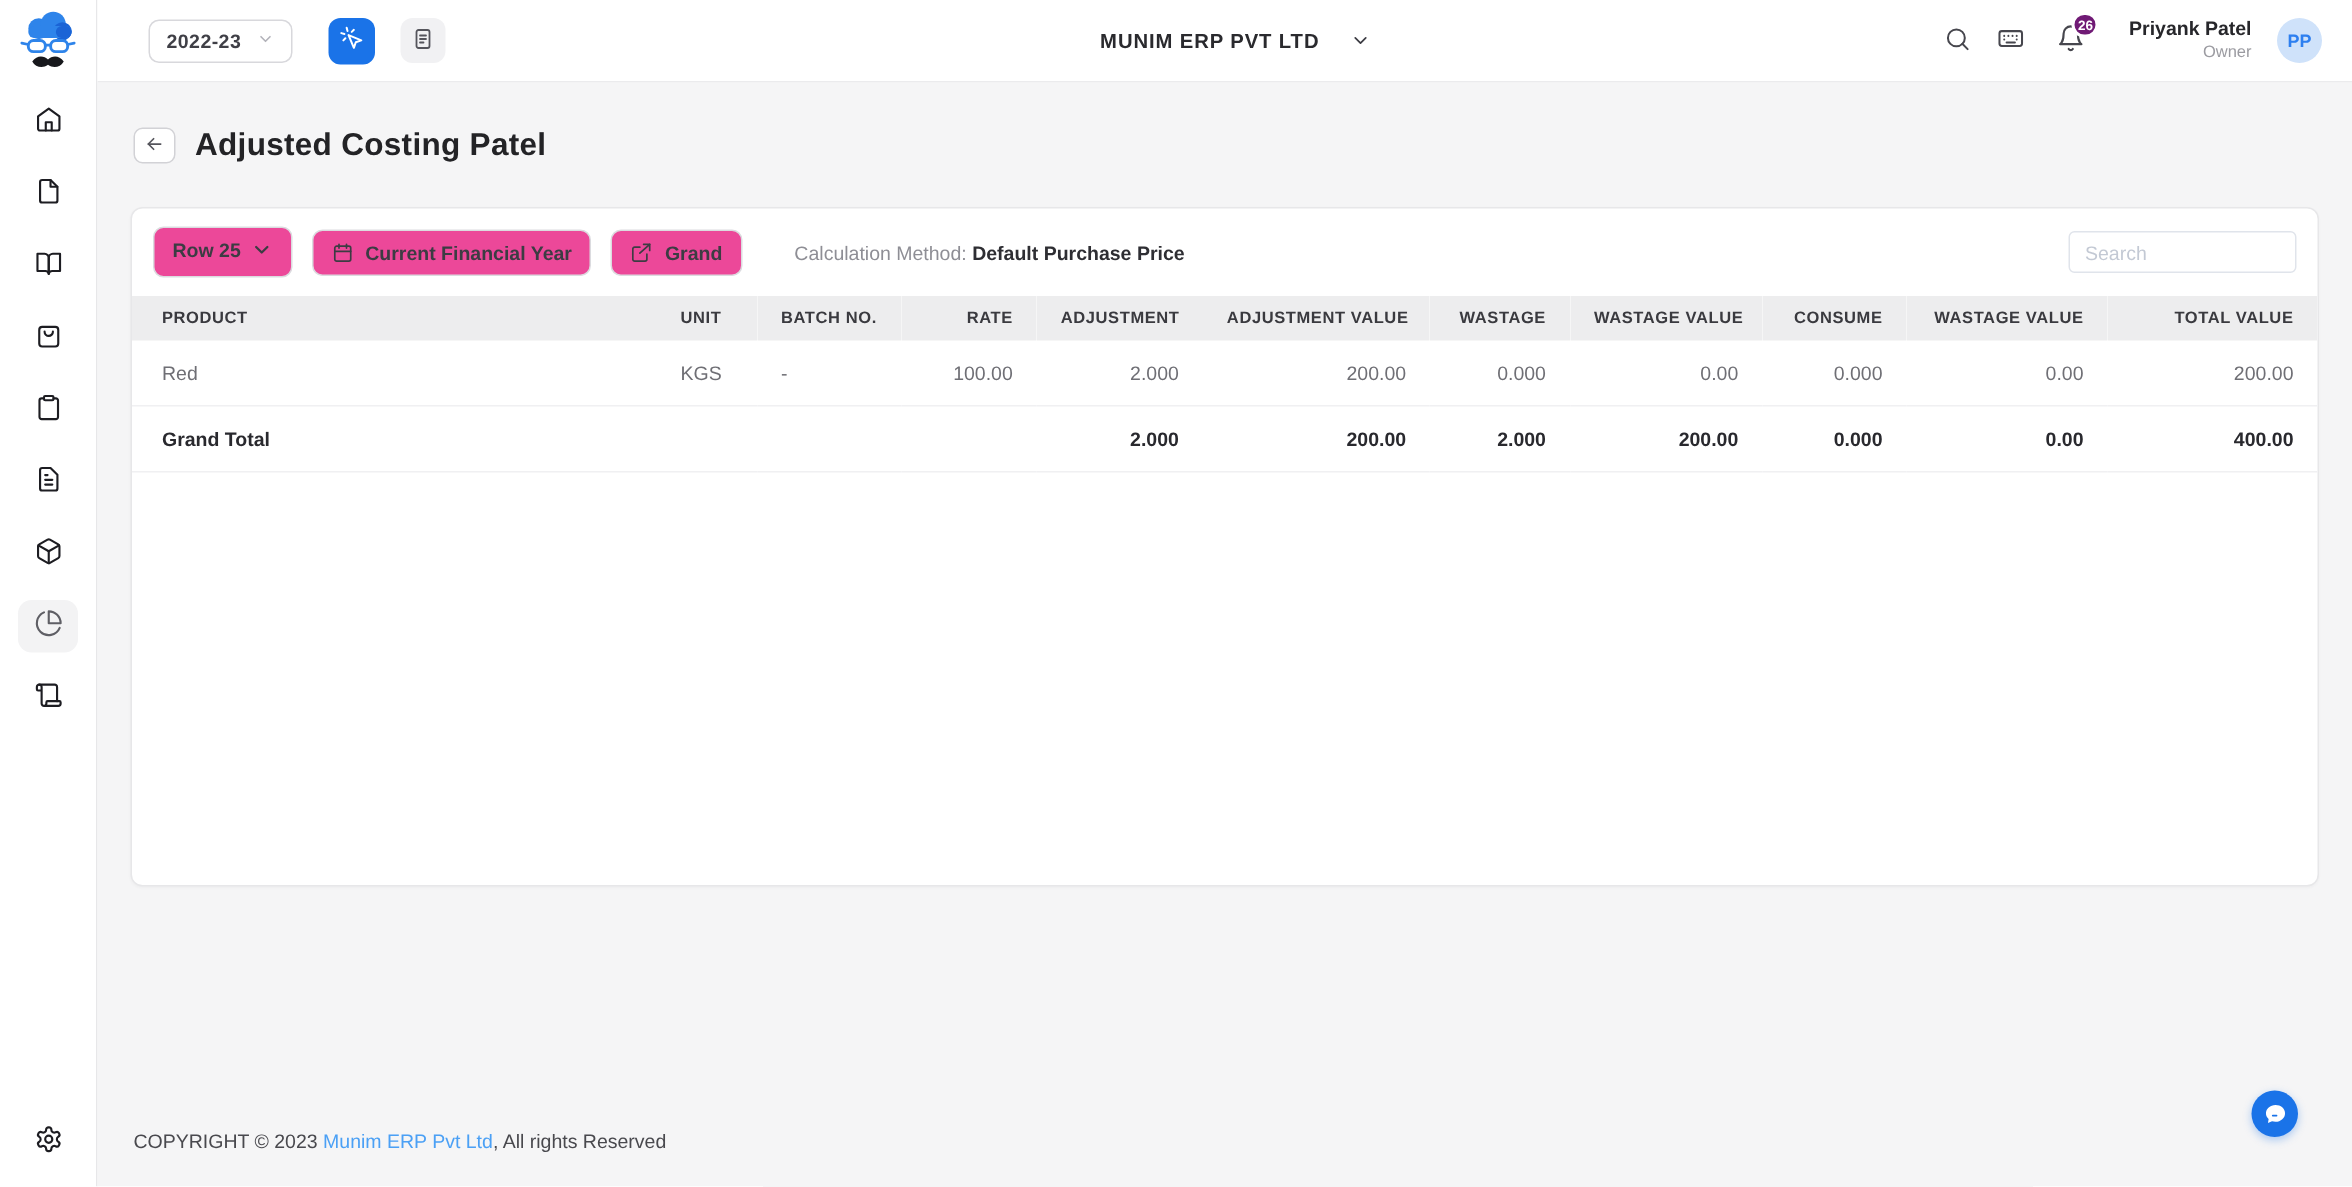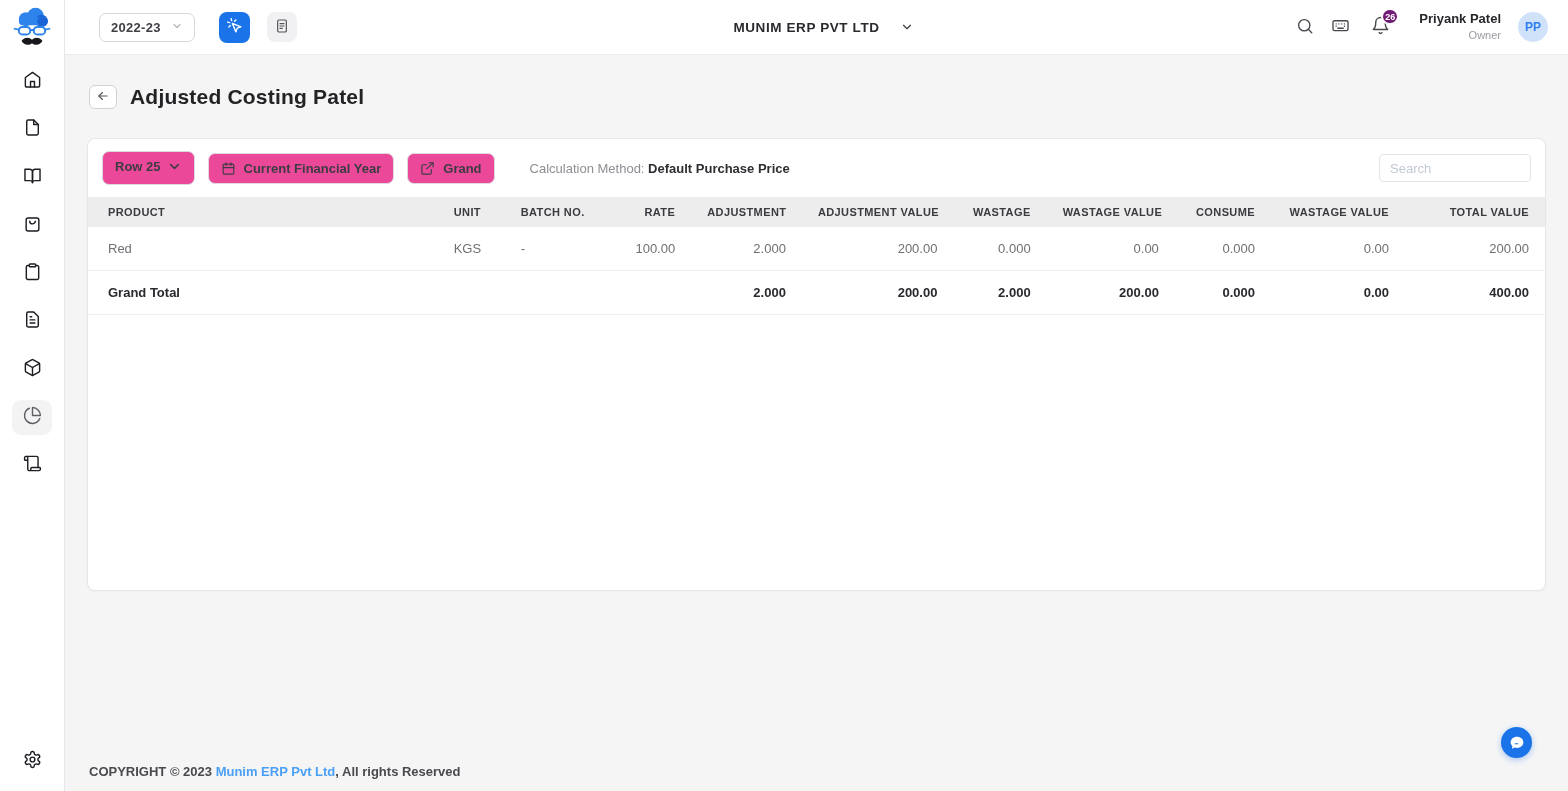--- a/index.html
+++ b/index.html
@@ -124,21 +124,21 @@
   }
   .report tbody td {
     padding: 14px 16px; font-size: 13px; color: #6f6f75;
     border-bottom: 1px solid #f0f0f2; white-space: nowrap; overflow: hidden;
   }
   .report th:first-child, .report td:first-child { padding-left: 20px; }
   .report .num { text-align: right; }
   .report tr.total-row td { color: #29292e; font-weight: 700; }
 
   
-  .footer { flex-shrink: 0; padding: 8px 24px 12px; font-size: 13px; color: #49494e; font-weight: bold; }
+  .footer { flex-shrink: 0; padding: 8px 24px 23px; font-size: 13px; color: #49494e; }
   .footer a { color: #4ba0f5; text-decoration: none; cursor: pointer; }
 
   .chat-fab {
     position: absolute; right: 36px; bottom: 33px;
     width: 31px; height: 31px; border-radius: 50%;
     background: #1a73e8; border: none; cursor: pointer;
     display: flex; align-items: center; justify-content: center;
     box-shadow: 0 2px 6px rgba(26,115,232,0.35);
   }
 </style>

